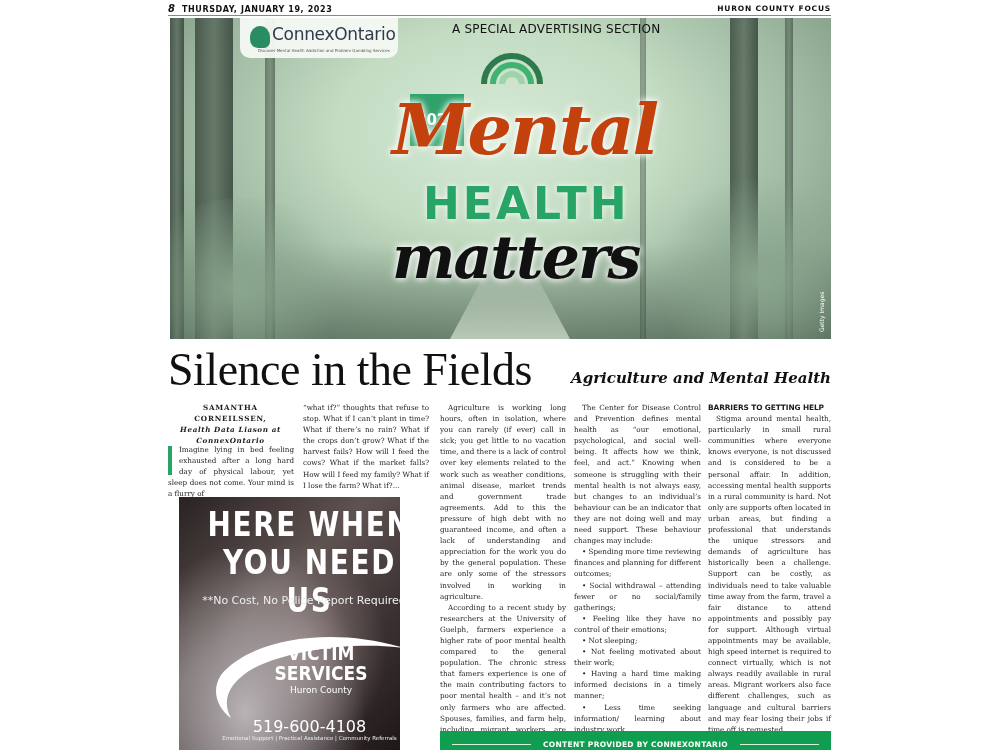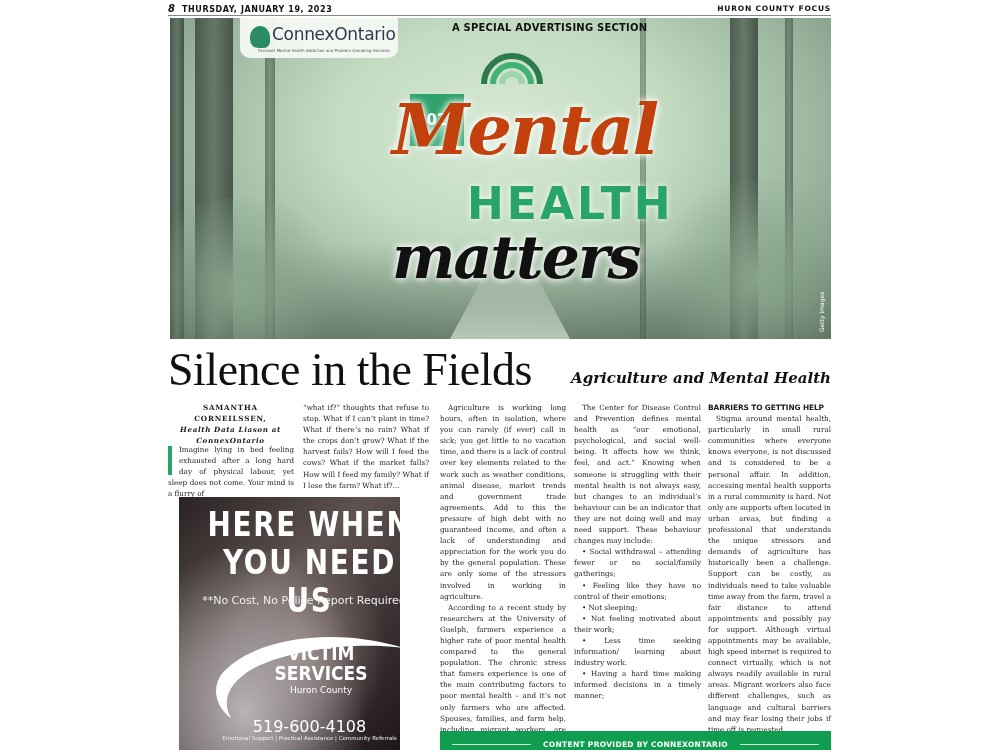--- a/index.html
+++ b/index.html
@@ -15,27 +15,27 @@
     background:
       linear-gradient(180deg, rgba(255,255,255,0) 0%, rgba(255,255,255,0) 70%, rgba(70,90,75,0.55) 100%),
       radial-gradient(ellipse at 50% 35%, #d7ead6 0%, #c3dcc2 35%, #9fb9a2 65%, #6f8874 100%);}
   .tree{position:absolute;top:0;bottom:0;background:linear-gradient(90deg,#3d4c40,#5c6e5f 50%,#36443a);opacity:.85;}
   .foliage{position:absolute;border-radius:50%;background:radial-gradient(circle,#8aa68e 0%,rgba(138,166,142,0) 70%);}
   .path{position:absolute;left:280px;bottom:0;width:120px;height:90px;background:linear-gradient(180deg,rgba(200,215,200,0) 0%,#b9c9b8 100%);clip-path:polygon(40% 0,60% 0,100% 100%,0 100%);}
   .logo-box{left:240px;top:18px;width:158px;height:40px;background:rgba(245,249,244,0.95);border-radius:0 0 10px 10px;}
   .logo-head{left:250px;top:26px;width:20px;height:22px;background:#2a8c63;border-radius:50% 50% 30% 40%;}
   .logo-text{left:272px;top:24px;font-family:"DejaVu Sans",sans-serif;font-size:17px;color:#2f3b4d;letter-spacing:-0.3px;}
   .logo-tag{left:258px;top:48px;font-family:"DejaVu Sans",sans-serif;font-size:4px;color:#555;}
-  .special{left:452px;top:22px;font-family:"DejaVu Sans",sans-serif;font-weight:bold;font-size:10px;color:#111;letter-spacing:.2px;}
+  .special{left:452px;top:22px;font-family:"DejaVu Sans",sans-serif;font-weight:normal;font-size:12px;color:#111;letter-spacing:.2px;}
   .rainbow{left:480px;top:44px;}
   .year{left:410px;top:94px;background:#2fa16a;color:#fff;font-family:"DejaVu Sans",sans-serif;font-weight:bold;font-size:15px;padding:18px 6px;line-height:16px;}
   .mental{left:392px;top:88px;font-family:"DejaVu Serif",serif;font-style:italic;font-weight:bold;font-size:70px;color:#c2410c;letter-spacing:-2px;
     text-shadow:0 0 6px #fff,0 0 10px rgba(255,255,255,.8);}
   .health{left:423px;top:178px;font-family:"DejaVu Sans",sans-serif;font-weight:bold;font-size:44px;color:#27a466;letter-spacing:3px;
-    text-shadow:0 0 6px rgba(255,255,255,.9);margin-left:44px;}
+    text-shadow:0 0 6px rgba(255,255,255,.9);}
   .matters{left:392px;top:222px;font-family:"DejaVu Serif",serif;font-style:italic;font-weight:bold;font-size:60px;color:#111;letter-spacing:-2px;
     text-shadow:0 0 6px #fff,0 0 10px rgba(255,255,255,.8);}
   .credit{left:818px;top:288px;transform:rotate(-90deg);transform-origin:left top;font-family:"DejaVu Sans",sans-serif;font-size:6px;color:#fff;white-space:nowrap;top:332px;}
   
   .headline{left:168px;top:344px;font-family:"Liberation Serif",serif;font-size:46px;color:#111;letter-spacing:-0.5px;line-height:52px;}
   .subhead{right:169px;top:369px;font-family:"DejaVu Serif",serif;font-style:italic;font-weight:bold;font-size:15px;color:#111;}
   
   .col{position:absolute;font-family:"DejaVu Serif",serif;font-size:7.2px;line-height:11.1px;color:#1c1c1c;text-align:justify;}
   .col p{margin:0;text-indent:8px;}
   .byline{left:168px;top:402px;width:125px;text-align:center;font-size:7.2px;line-height:11px;}
@@ -125,26 +125,27 @@
   <p>“what if?” thoughts that refuse to stop. What if I can’t plant in time? What if there’s no rain? What if the crops don’t grow? What if the harvest fails? How will I feed the cows? What if the market falls? How will I feed my family? What if I lose the farm? What if?...</p>
 </div>
 
 <div class="col c2">
   <p>Agriculture is working long hours, often in isolation, where you can rarely (if ever) call in sick; you get little to no vacation time, and there is a lack of control over key elements related to the work such as weather conditions, animal disease, market trends and government trade agreements. Add to this the pressure of high debt with no guaranteed income, and often a lack of understanding and appreciation for the work you do by the general population. These are only some of the stressors involved in working in agriculture.</p>
   <p>According to a recent study by researchers at the University of Guelph, farmers experience a higher rate of poor mental health compared to the general population.  The chronic stress that famers experience is one of the main contributing factors to poor mental health – and it’s not only farmers who are affected. Spouses, families, and farm help, including migrant workers, are also at risk of experiencing poor mental health.</p>
 </div>
 
 <div class="col c3">
   <p>The Center for Disease Control and Prevention defines mental health as “our emotional, psychological, and social well-being. It affects how we think, feel, and act.” Knowing when someone is struggling with their mental health is not always easy, but changes to an individual’s behaviour can be an indicator that they are not doing well and may need support. These behaviour changes may include:</p>
+  <p>• Spending more time reviewing finances and planning for different outcomes;</p>
   <p>• Social withdrawal – attending fewer or no social/family gatherings;</p>
   <p>• Feeling like they have no control of their emotions;</p>
   <p>• Not sleeping;</p>
   <p>• Not feeling motivated about their work;</p>
+  <p>• Having a hard time making informed decisions in a timely manner;</p>
   <p>• Less time seeking information/ learning about industry work.</p>
-  <p>• Having a hard time making informed decisions in a timely manner;</p>
 </div>
 
 <div class="col c4">
   <p class="sect">BARRIERS TO GETTING HELP</p>
   <p>Stigma around mental health, particularly in small rural communities where everyone knows everyone, is not discussed and is considered to be a personal affair. In addition, accessing mental health supports in a rural community is hard. Not only are supports often located in urban areas, but finding a professional that understands the unique stressors and demands of agriculture has historically been a challenge. Support can be costly, as individuals need to take valuable time away from the farm, travel a fair distance to attend appointments and possibly pay for support. Although virtual appointments may be available, high speed internet is required to connect virtually, which is not always readily available in rural areas. Migrant workers also face different challenges, such as language and cultural barriers and may fear losing their jobs if time off is requested.</p>
   <p class="cont">Continues on next page</p>
 </div>
 
 <div class="abs ad">
   <div class="abs ad-h1">HERE WHEN YOU NEED US</div>

